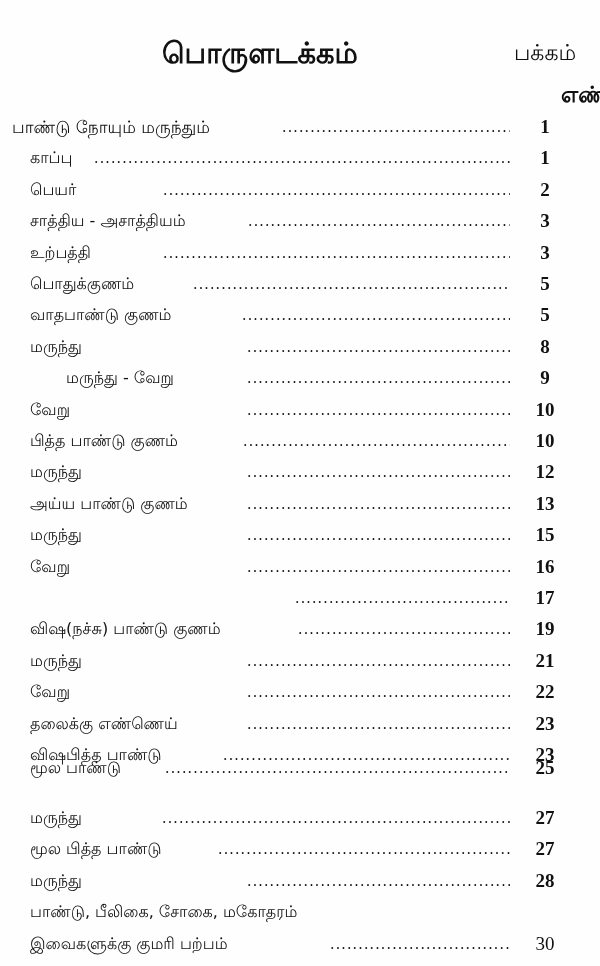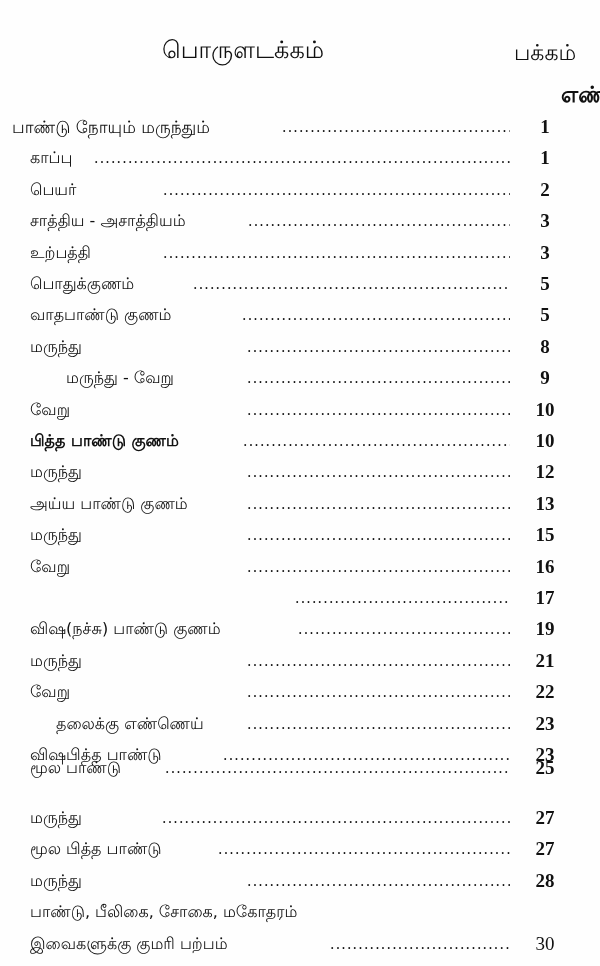--- a/index.html
+++ b/index.html
@@ -18,22 +18,22 @@
     .page {
       position: absolute;
       left: 0; top: 0;
       width: 600px; height: 966px;
       background: #fefefe;
     }
     .title {
       position: absolute;
       left: 162px;
       top: 36px;
-      font-size: 24px;
-      font-weight: normal;
+      font-size: 29px;
+      font-weight: bold;
       white-space: nowrap;
     }
     .col-head-1 {
       position: absolute;
       left: 514px;
       top: 40px;
       font-size: 22px;
       white-space: nowrap;
     }
     .col-head-2 {
@@ -138,21 +138,21 @@
         <span class="label" style="left: 30px; margin-left: 36px;">மருந்து - வேறு</span>
         <span class="dots" style="left: 247px; width: 263px;">....................................................................................................................................</span>
         <span class="page-num" style="left: 525px;">9</span>
       </div>
       <div class="row" style="top: 394.6px; left: 0px; width: 600px;">
         <span class="label" style="left: 30px;">வேறு</span>
         <span class="dots" style="left: 247px; width: 263px;">....................................................................................................................................</span>
         <span class="page-num" style="left: 525px;">10</span>
       </div>
       <div class="row" style="top: 426px; left: 0px; width: 600px;">
-        <span class="label" style="left: 30px; font-weight: bold;">பித்த பாண்டு குணம்</span>
+        <span class="label" style="left: 30px;">பித்த பாண்டு குணம்</span>
         <span class="dots" style="left: 243px; width: 267px;">....................................................................................................................................</span>
         <span class="page-num" style="left: 525px;">10</span>
       </div>
       <div class="row" style="top: 457.4px; left: 0px; width: 600px;">
         <span class="label" style="left: 30px;">மருந்து</span>
         <span class="dots" style="left: 247px; width: 263px;">....................................................................................................................................</span>
         <span class="page-num" style="left: 525px;">12</span>
       </div>
       <div class="row" style="top: 488.8px; left: 0px; width: 600px;">
         <span class="label" style="left: 30px;">அய்ய பாண்டு குணம்</span>
@@ -182,21 +182,21 @@
         <span class="label" style="left: 30px;">மருந்து</span>
         <span class="dots" style="left: 247px; width: 263px;">....................................................................................................................................</span>
         <span class="page-num" style="left: 525px;">21</span>
       </div>
       <div class="row" style="top: 677.2px; left: 0px; width: 600px;">
         <span class="label" style="left: 30px;">வேறு</span>
         <span class="dots" style="left: 247px; width: 263px;">....................................................................................................................................</span>
         <span class="page-num" style="left: 525px;">22</span>
       </div>
       <div class="row" style="top: 708.6px; left: 0px; width: 600px;">
-        <span class="label" style="left: 30px; margin-left: 26px;">தலைக்கு எண்ணெய்</span>
+        <span class="label" style="left: 30px;">தலைக்கு எண்ணெய்</span>
         <span class="dots" style="left: 247px; width: 263px;">....................................................................................................................................</span>
         <span class="page-num" style="left: 525px;">23</span>
       </div>
       <div class="row" style="top: 740px; left: 0px; width: 600px;">
         <span class="label" style="left: 30px;">விஷபித்த பாண்டு</span>
         <span class="dots" style="left: 223px; width: 287px;">....................................................................................................................................</span>
         <span class="page-num" style="left: 525px;">23</span>
       </div>
       <div class="row" style="top: 753px; left: 0px; width: 488px; padding-left: 12px;">
         <span class="label" style="left: 30px;">மூல பாண்டு</span>

